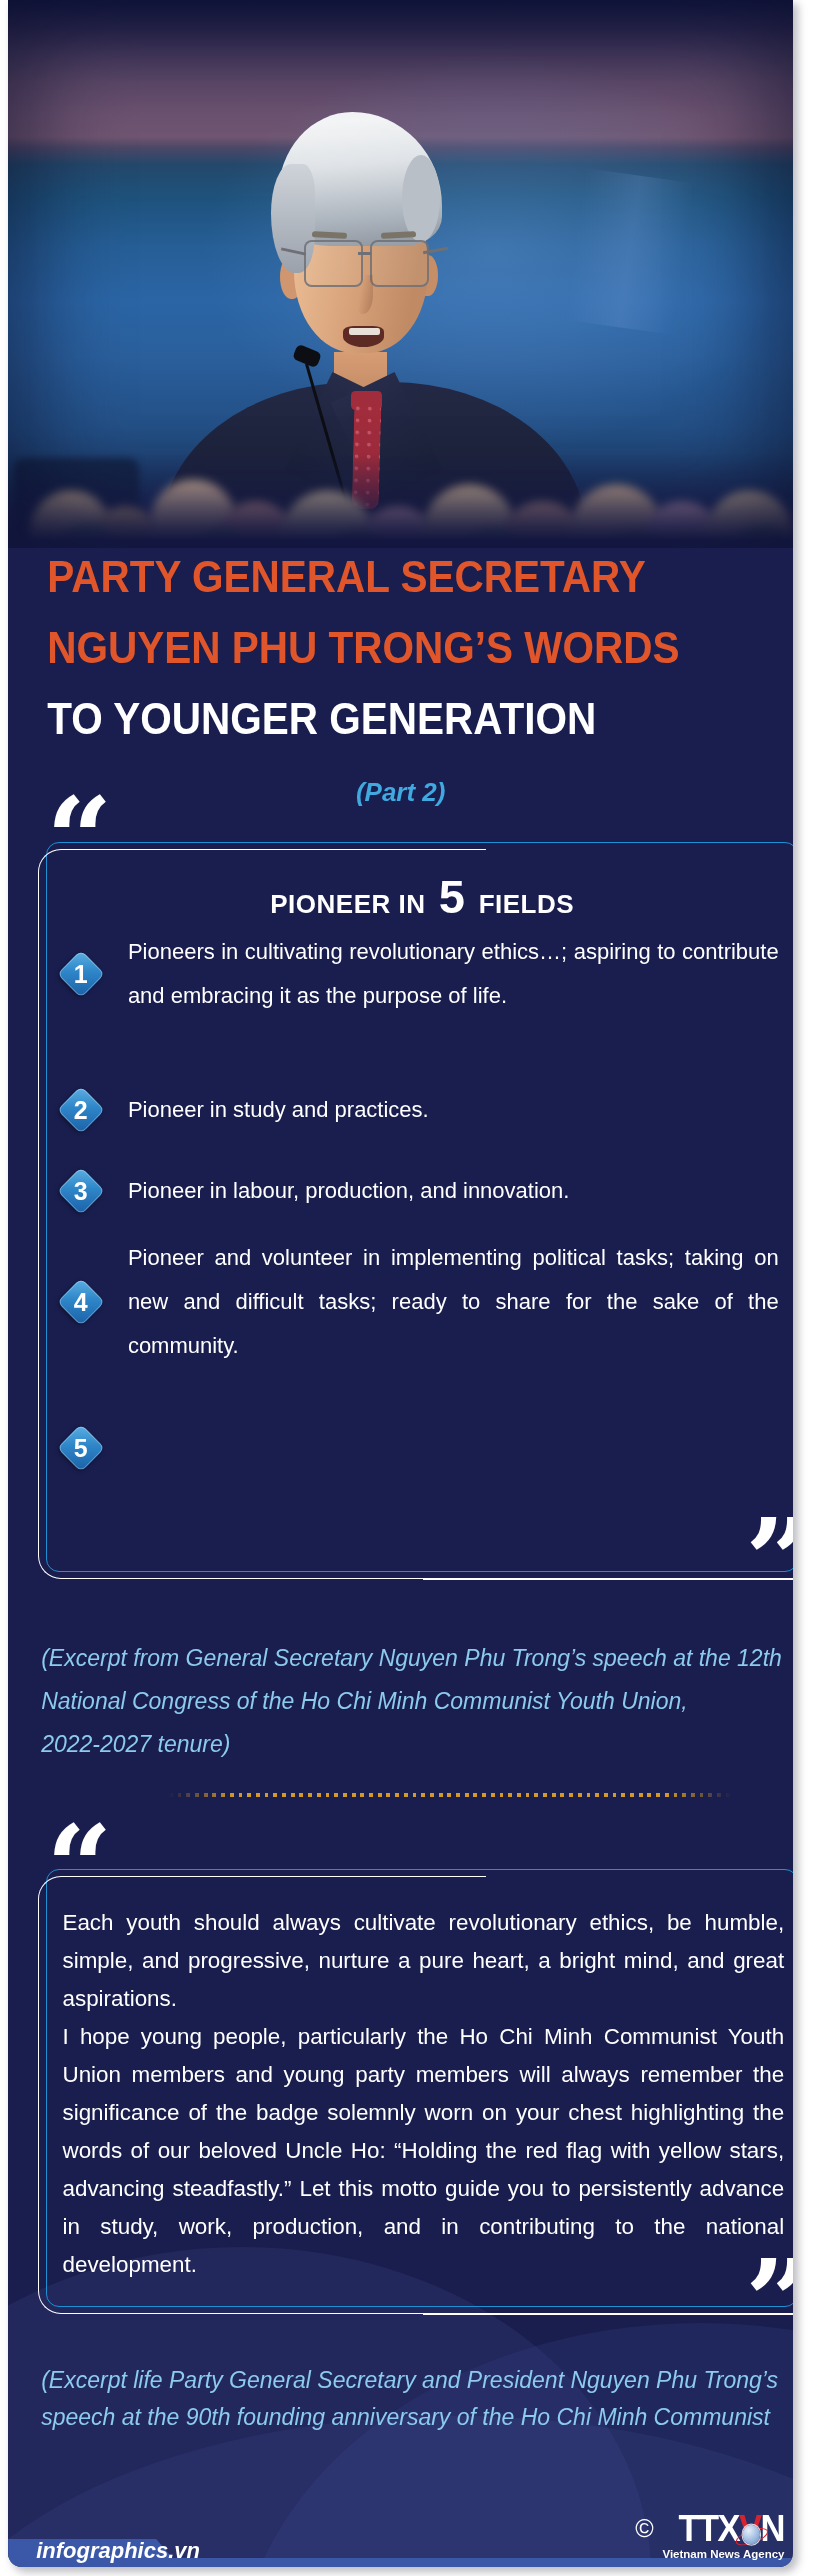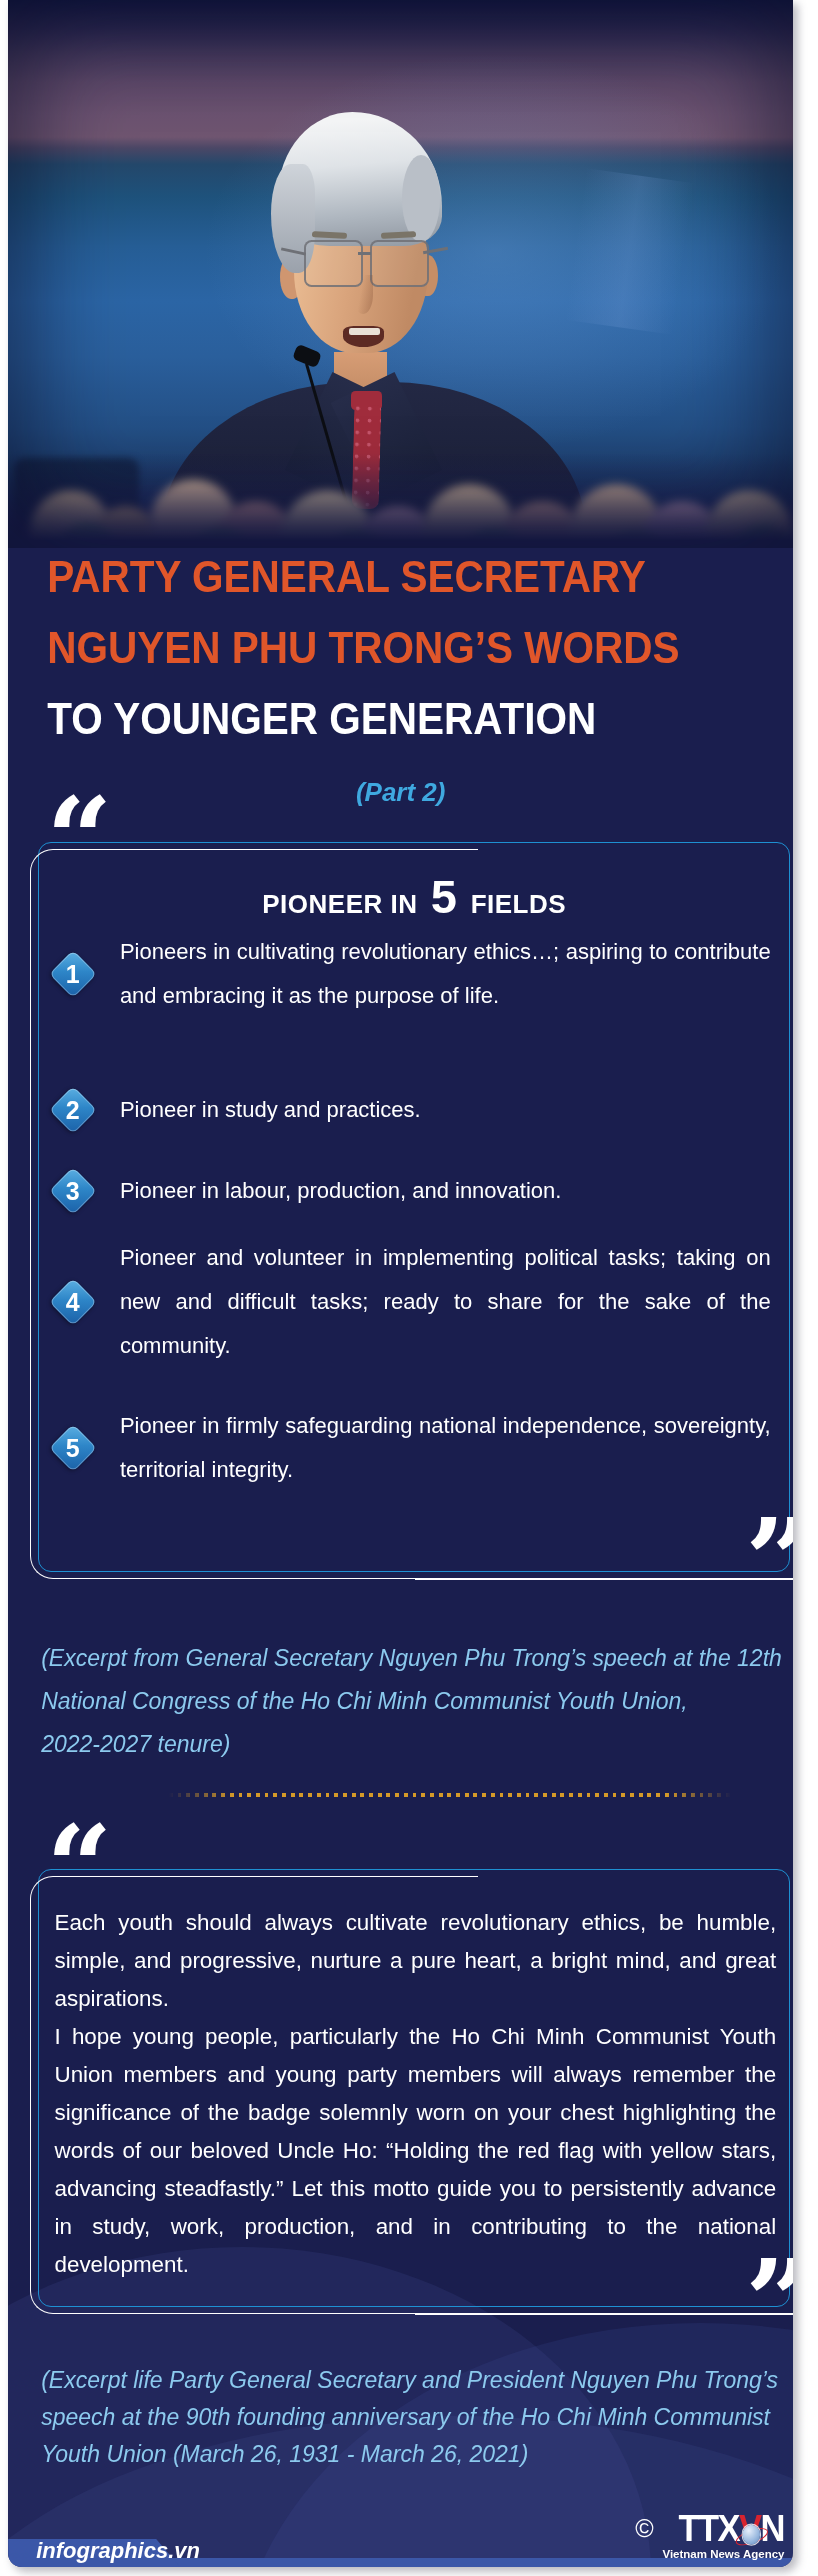--- a/index.html
+++ b/index.html
@@ -67,21 +67,21 @@
 
   
   .title{position:absolute;left:0;top:541px;width:785px;text-align:left;font-weight:bold;
          font-size:45px;line-height:71px;color:#e0562a;}
   .title .tline{transform:scaleX(.9);transform-origin:center;}
   .title .white{color:#ffffff;}
   .part2{position:absolute;left:0;top:777px;width:785px;text-align:center;font-style:italic;
          font-weight:600;font-size:26px;color:#3fa9e0;}
 
   
-  .qbox{position:absolute;left:30px;width:750px;border:1.6px solid #1e90d2;border-radius:13px;}
+  .qbox{position:absolute;left:38px;width:750px;border:1.6px solid #1e90d2;border-radius:13px;}
   .qbox .acc-l{position:absolute;left:-9.3px;top:6px;width:447px;height:100%;
     border-left:1.6px solid #fff;border-top:1.6px solid #fff;border-bottom:1.6px solid #fff;
     border-radius:23px 0 0 23px;pointer-events:none;}
   .qbox .acc-b{position:absolute;left:376px;bottom:-8.7px;width:425px;height:1.6px;background:#fff;}
   .qmark{position:absolute;font-family:"DejaVu Serif",serif;font-weight:bold;color:#ffffff;
          font-size:115px;line-height:65px;z-index:5;}
   #box1{top:842px;height:728px;}
   #box2{top:1869px;height:436px;}
   .q-head{position:absolute;left:0;top:26px;width:100%;text-align:center;color:#fff;font-weight:bold;
           font-size:26px;letter-spacing:0.5px;}
@@ -239,21 +239,20 @@
           </div>
         </div>
       <div class="q-text">Pioneer and volunteer in implementing political tasks; taking on new and difficult tasks; ready to share for the sake of the community.</div>
     </div>
     <div class="q-item" id="it5">
       <div class="dia-wrap">
           <div class="dia">
             <span>5</span>
           </div>
         </div>
-      <div class="q-text">Pioneer in firmly safeguarding national independence, sovereignty, territorial integrity.</div>
     </div>
   </div>
   <span class="qmark" style="left:737px;top:1527px;">”</span>
 
   <div class="excerpt" id="exc1">
     <div>(Excerpt from General Secretary Nguyen Phu Trong’s speech at the 12th</div>
     <div>National Congress of the Ho Chi Minh Communist Youth Union,</div>
     <div>2022-2027 tenure)</div>
   </div>
 
@@ -270,21 +269,20 @@
     <div class="q2-body">
       <div>Each youth should always cultivate revolutionary ethics, be humble, simple, and progressive, nurture a pure heart, a bright mind, and great aspirations.</div>
       <div class="p2">I hope young people, particularly the Ho Chi Minh Communist Youth Union members and young party members will always remember the significance of the badge solemnly worn on your chest highlighting the words of our beloved Uncle Ho: “Holding the red flag with yellow stars, advancing steadfastly.” Let this motto guide you to persistently advance in study, work, production, and in contributing to the national development.</div>
     </div>
   </div>
   <span class="qmark" style="left:737px;top:2268px;">”</span>
 
   <div class="excerpt" id="exc2">
     <div>(Excerpt life Party General Secretary and President Nguyen Phu Trong’s</div>
     <div>speech at the 90th founding anniversary of the Ho Chi Minh Communist</div>
-    <div>Youth Union (March 26, 1931 - March 26, 2021)</div>
   </div>
 
   <div class="f-band"></div>
   <div class="f-trap"></div>
   <div class="f-brand">infographics.vn</div>
   <div class="logo">
     <span class="copy">©</span>
     <div class="logo-main">
       <div class="logo-letters">
         <span>TTX</span>

